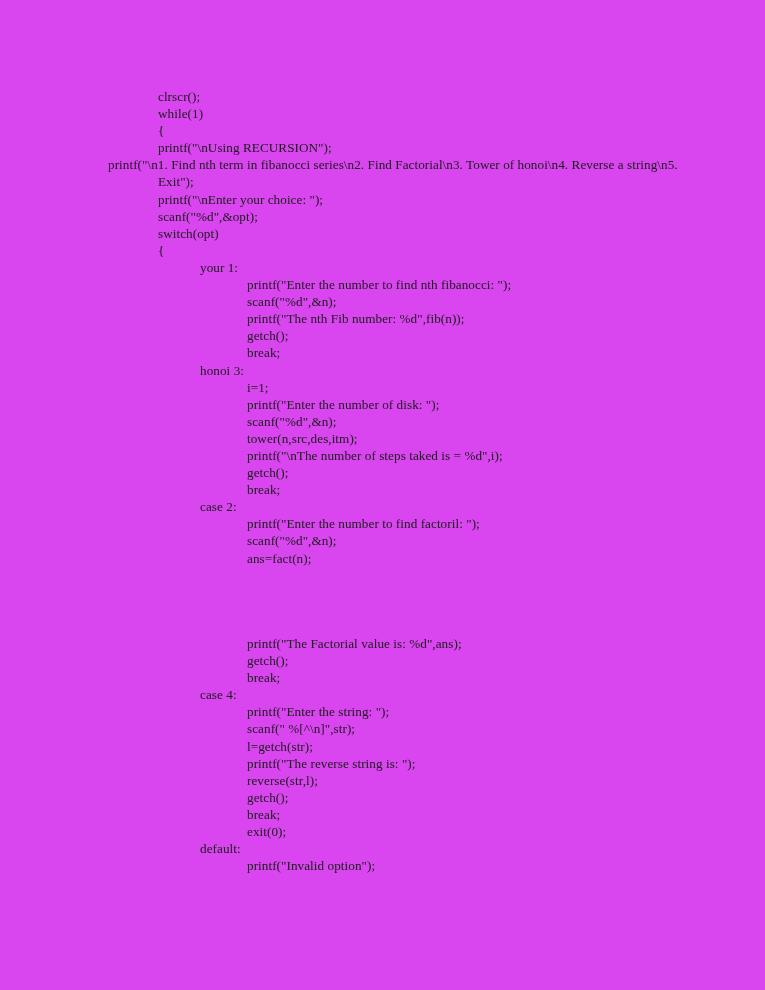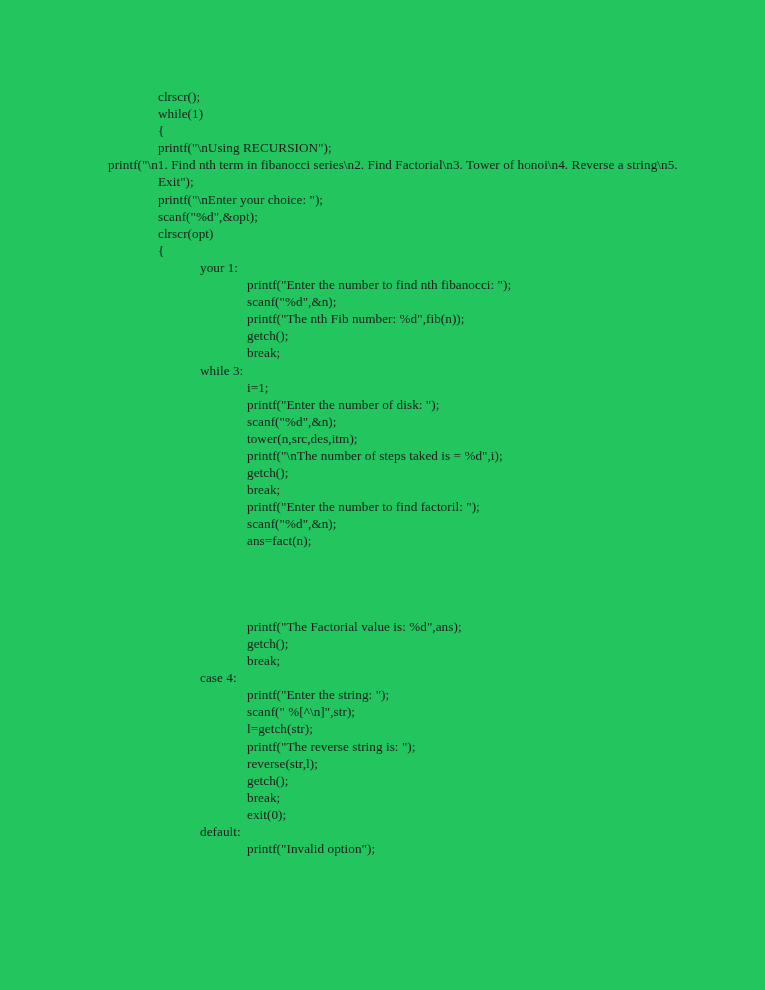--- a/index.html
+++ b/index.html
@@ -45,45 +45,46 @@
   }
   
   .ind-0 { padding-left: 0px; }
   .ind-1 { padding-left: 50px; }
   .ind-2 { padding-left: 92px; }
   .ind-3 { padding-left: 139px; }
 </style>
 </head>
 <body>
 
-<div class="page" style="background: #22c55e;">
+<div class="page" style="background: #d946ef;">
   <div class="code-block">
       <div class="code-line ind-1">clrscr();</div>
       <div class="code-line ind-1">while(1)</div>
       <div class="code-line ind-1">{</div>
       <div class="code-line ind-1">printf("\nUsing RECURSION");</div>
       <div class="code-line ind-1 wrap">printf("\n1. Find nth term in fibanocci series\n2. Find Factorial\n3. Tower of honoi\n4. Reverse a string\n5. Exit");</div>
       <div class="code-line ind-1">printf("\nEnter your choice: ");</div>
       <div class="code-line ind-1">scanf("%d",&amp;opt);</div>
-      <div class="code-line ind-1">clrscr(opt)</div>
+      <div class="code-line ind-1">switch(opt)</div>
       <div class="code-line ind-1">{</div>
       <div class="code-line ind-2">your 1:</div>
       <div class="code-line ind-3">printf("Enter the number to find nth fibanocci: ");</div>
       <div class="code-line ind-3">scanf("%d",&amp;n);</div>
       <div class="code-line ind-3">printf("The nth Fib number: %d",fib(n));</div>
       <div class="code-line ind-3">getch();</div>
       <div class="code-line ind-3">break;</div>
-      <div class="code-line ind-2">while 3:</div>
+      <div class="code-line ind-2">honoi 3:</div>
       <div class="code-line ind-3">i=1;</div>
       <div class="code-line ind-3">printf("Enter the number of disk: ");</div>
       <div class="code-line ind-3">scanf("%d",&amp;n);</div>
       <div class="code-line ind-3">tower(n,src,des,itm);</div>
       <div class="code-line ind-3">printf("\nThe number of steps taked is = %d",i);</div>
       <div class="code-line ind-3">getch();</div>
       <div class="code-line ind-3">break;</div>
+      <div class="code-line ind-2">case 2:</div>
       <div class="code-line ind-3">printf("Enter the number to find factoril: ");</div>
       <div class="code-line ind-3">scanf("%d",&amp;n);</div>
       <div class="code-line ind-3">ans=fact(n);</div>
       <div class="code-line ind-0 blank"> </div>
       <div class="code-line ind-0 blank"> </div>
       <div class="code-line ind-0 blank"> </div>
       <div class="code-line ind-0 blank"> </div>
       <div class="code-line ind-3">printf("The Factorial value is: %d",ans);</div>
       <div class="code-line ind-3">getch();</div>
       <div class="code-line ind-3">break;</div>

